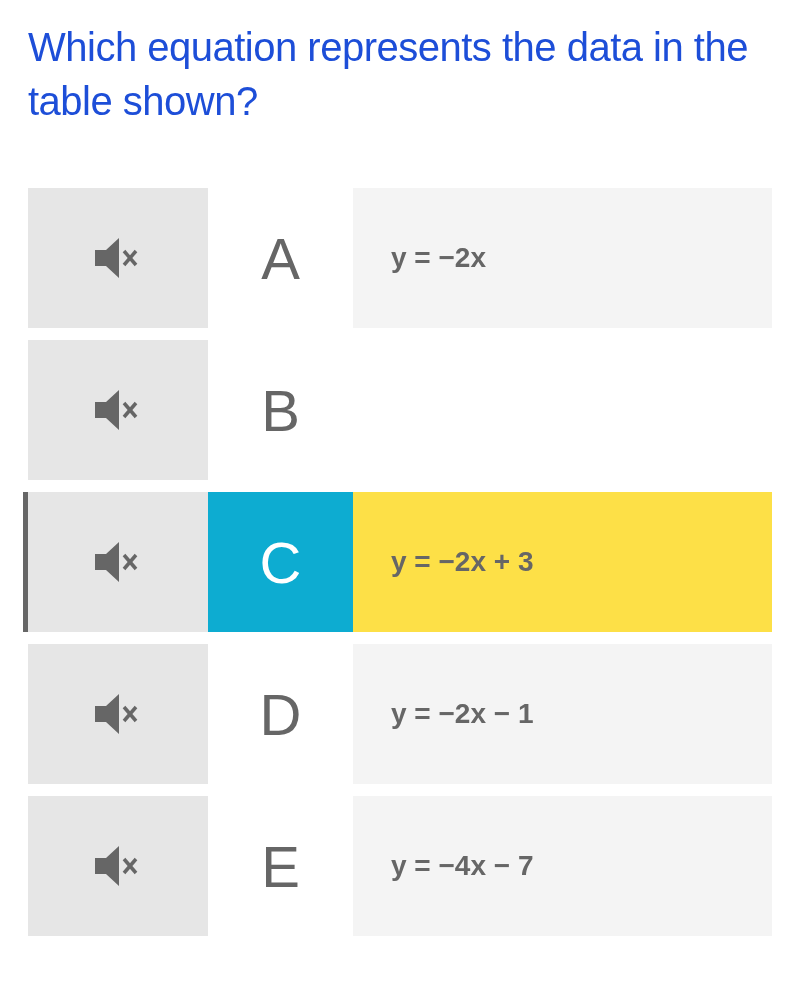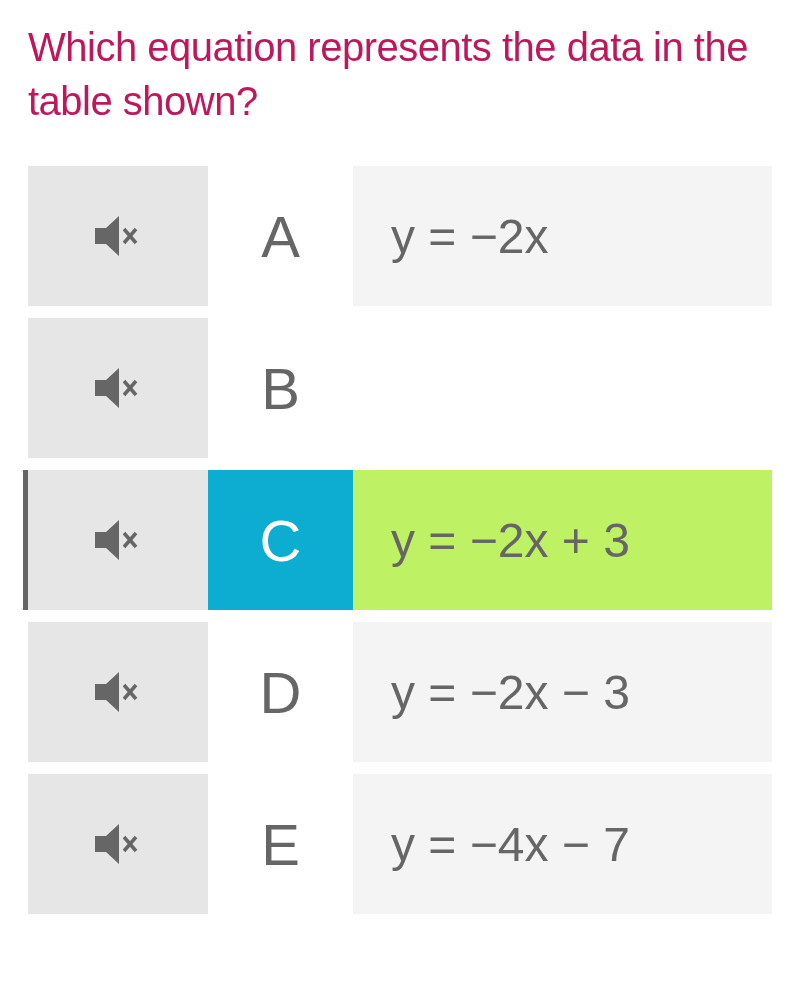--- a/index.html
+++ b/index.html
@@ -8,23 +8,23 @@
       box-sizing: border-box;
     }
     body {
       font-family: -apple-system, BlinkMacSystemFont, "Helvetica Neue", Helvetica, Arial, sans-serif;
       background: #ffffff;
       width: 800px;
       padding: 20px 28px;
     }
     .question {
       font-size: 40px;
-      color: #be185d;
+      color: #1d4ed8;
       line-height: 1.35;
-      margin-bottom: 38px;
+      margin-bottom: 60px;
       font-weight: 400;
       letter-spacing: -0.5px;
     }
     .options {
       display: flex;
       flex-direction: column;
       gap: 12px;
     }
     .option {
       display: flex;
@@ -62,30 +62,30 @@
       color: #666;
       font-weight: 400;
       flex-shrink: 0;
     }
     .text-cell {
       flex: 1;
       background: #f4f4f4;
       display: flex;
       align-items: center;
       padding-left: 38px;
-      font-size: 48px;
+      font-size: 28px;
       color: #666;
-      font-weight: 400;
+      font-weight: 700;
     }
     .option.selected .letter-cell {
       background: #0dacd1;
       color: #ffffff;
     }
     .option.selected .text-cell {
-      background: #bef264;
+      background: #fde047;
     }
   </style>
 </head>
 <body>
 
 <div class="question">Which equation represents the data in the table shown?</div>
 
 <div class="options">
   <div class="option">
     <div class="audio-cell">
@@ -132,21 +132,21 @@
     <div class="audio-cell">
       <span class="audio-icon">
         <svg width="50" height="44" viewBox="0 0 50 44">
           <path d="M 2 14 L 2 30 L 13 30 L 26 42 L 26 2 L 13 14 Z"></path>
           <path d="M 31 15 L 43 29" stroke="#666" stroke-width="3.5" fill="none"></path>
           <path d="M 43 15 L 31 29" stroke="#666" stroke-width="3.5" fill="none"></path>
         </svg>
       </span>
     </div>
     <div class="letter-cell">D</div>
-    <div class="text-cell">y = −2x − 3</div>
+    <div class="text-cell">y = −2x − 1</div>
   </div>
 
   <div class="option">
     <div class="audio-cell">
       <span class="audio-icon">
         <svg width="50" height="44" viewBox="0 0 50 44">
           <path d="M 2 14 L 2 30 L 13 30 L 26 42 L 26 2 L 13 14 Z"></path>
           <path d="M 31 15 L 43 29" stroke="#666" stroke-width="3.5" fill="none"></path>
           <path d="M 43 15 L 31 29" stroke="#666" stroke-width="3.5" fill="none"></path>
         </svg>

